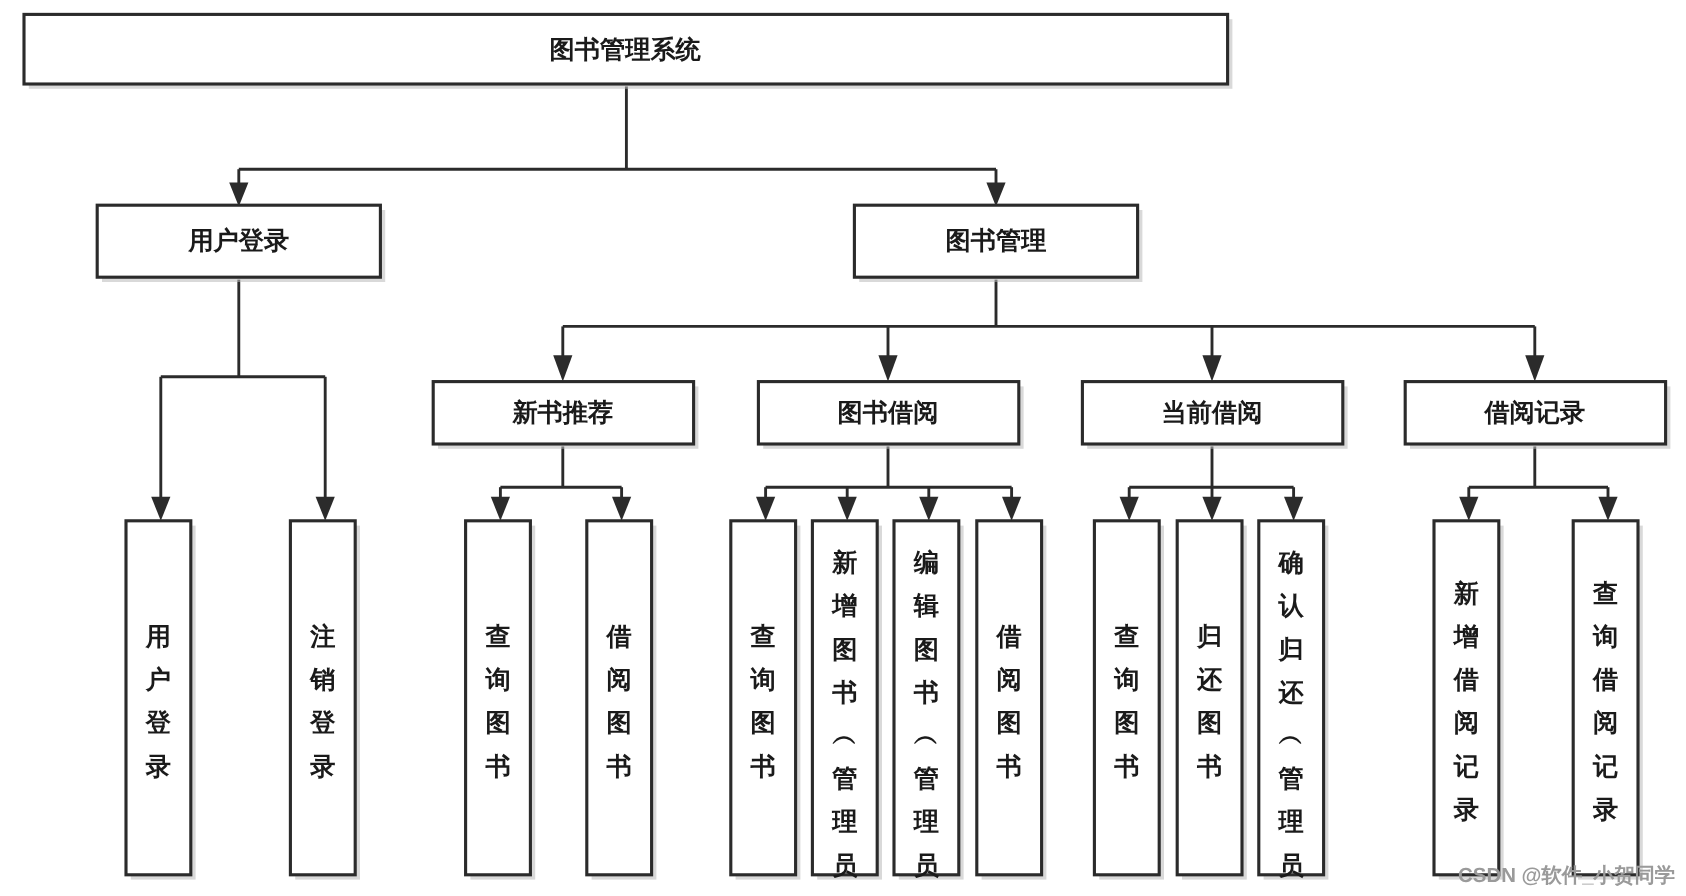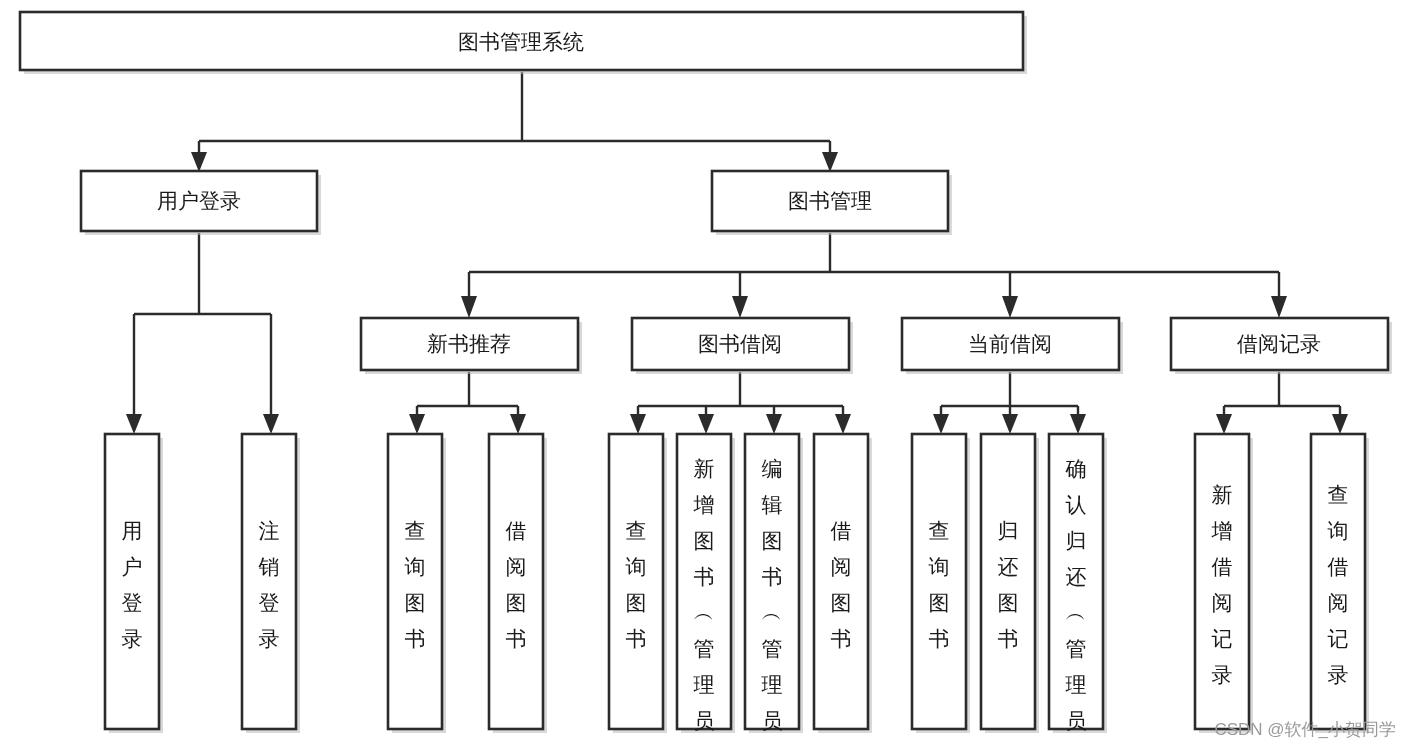--- a/index.html
+++ b/index.html
@@ -14,20 +14,21 @@
     font-family: "Liberation Sans", "DejaVu Sans", sans-serif;
     overflow: hidden;
     position: relative;
   }
   #diagram-root {
     position: absolute;
     left: 0;
     top: 0;
     width: 1405px;
     height: 747px;
+    font-weight: bold;
   }
   svg.tree-canvas {
     display: block;
     width: 1405px;
     height: 747px;
   }
   .node-box {
     fill: #ffffff;
     stroke: #2b2b2b;
     stroke-width: 2.6;

